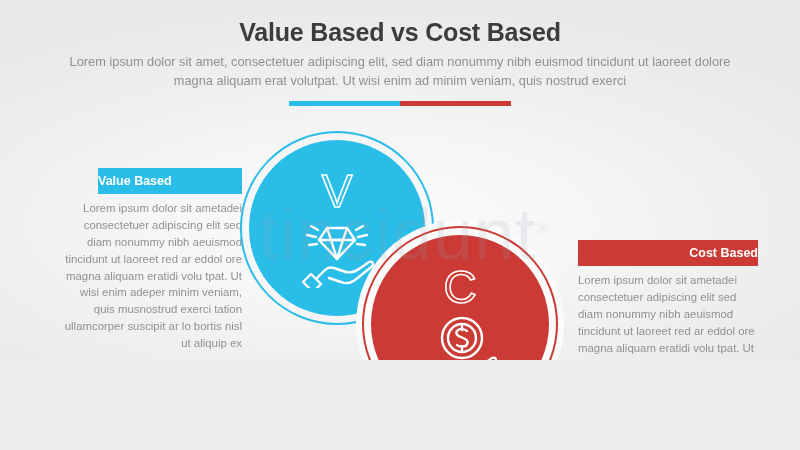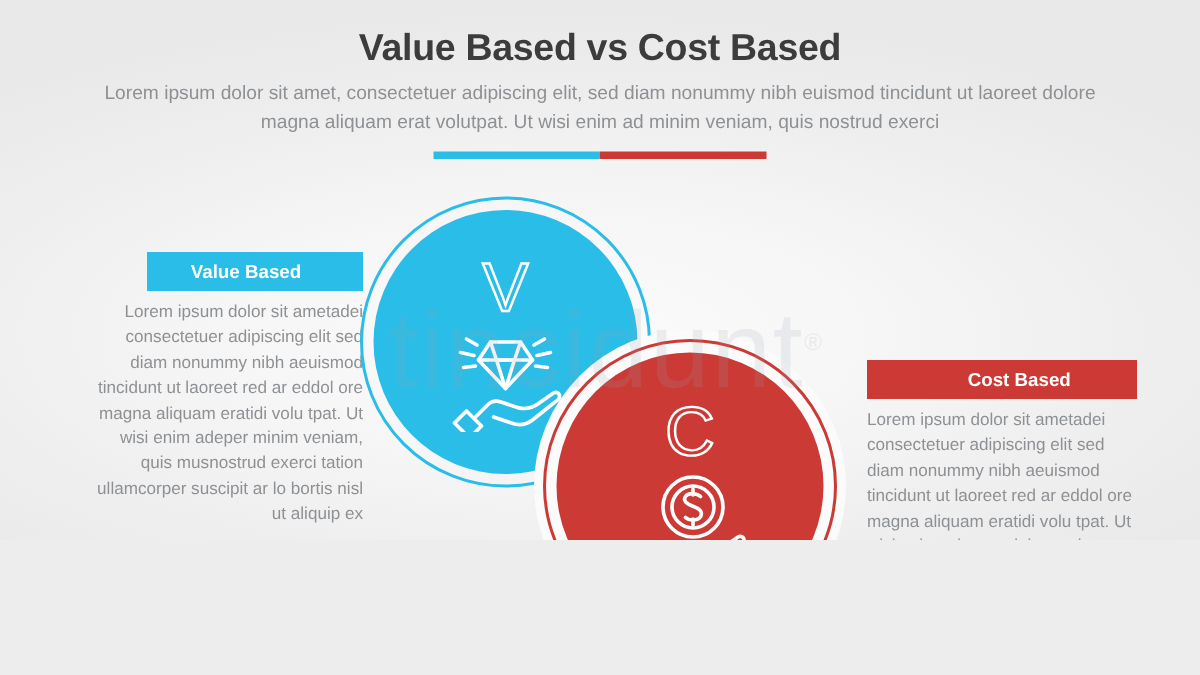--- a/index.html
+++ b/index.html
@@ -170,32 +170,32 @@
     font-weight: bold;
     box-sizing: border-box;
   }
   #card-value {
     left: 62px;
     top: 168px;
     text-align: right;
   }
   #card-value .card-label {
     background: #29bde8;
-    text-align: center;
+    text-align: left;
     padding-right: 12px;
     margin-left: 36px;
   }
   #card-cost {
     left: 578px;
     top: 240px;
     text-align: left;
   }
   #card-cost .card-label {
     background: #cb3a35;
-    text-align: center;
+    text-align: right;
     padding-left: 23px;
   }
   .card-body {
     margin-top: 6px;
     font-size: 11.4px;
     line-height: 1.48;
     color: #8e9194;
   }
 
   

